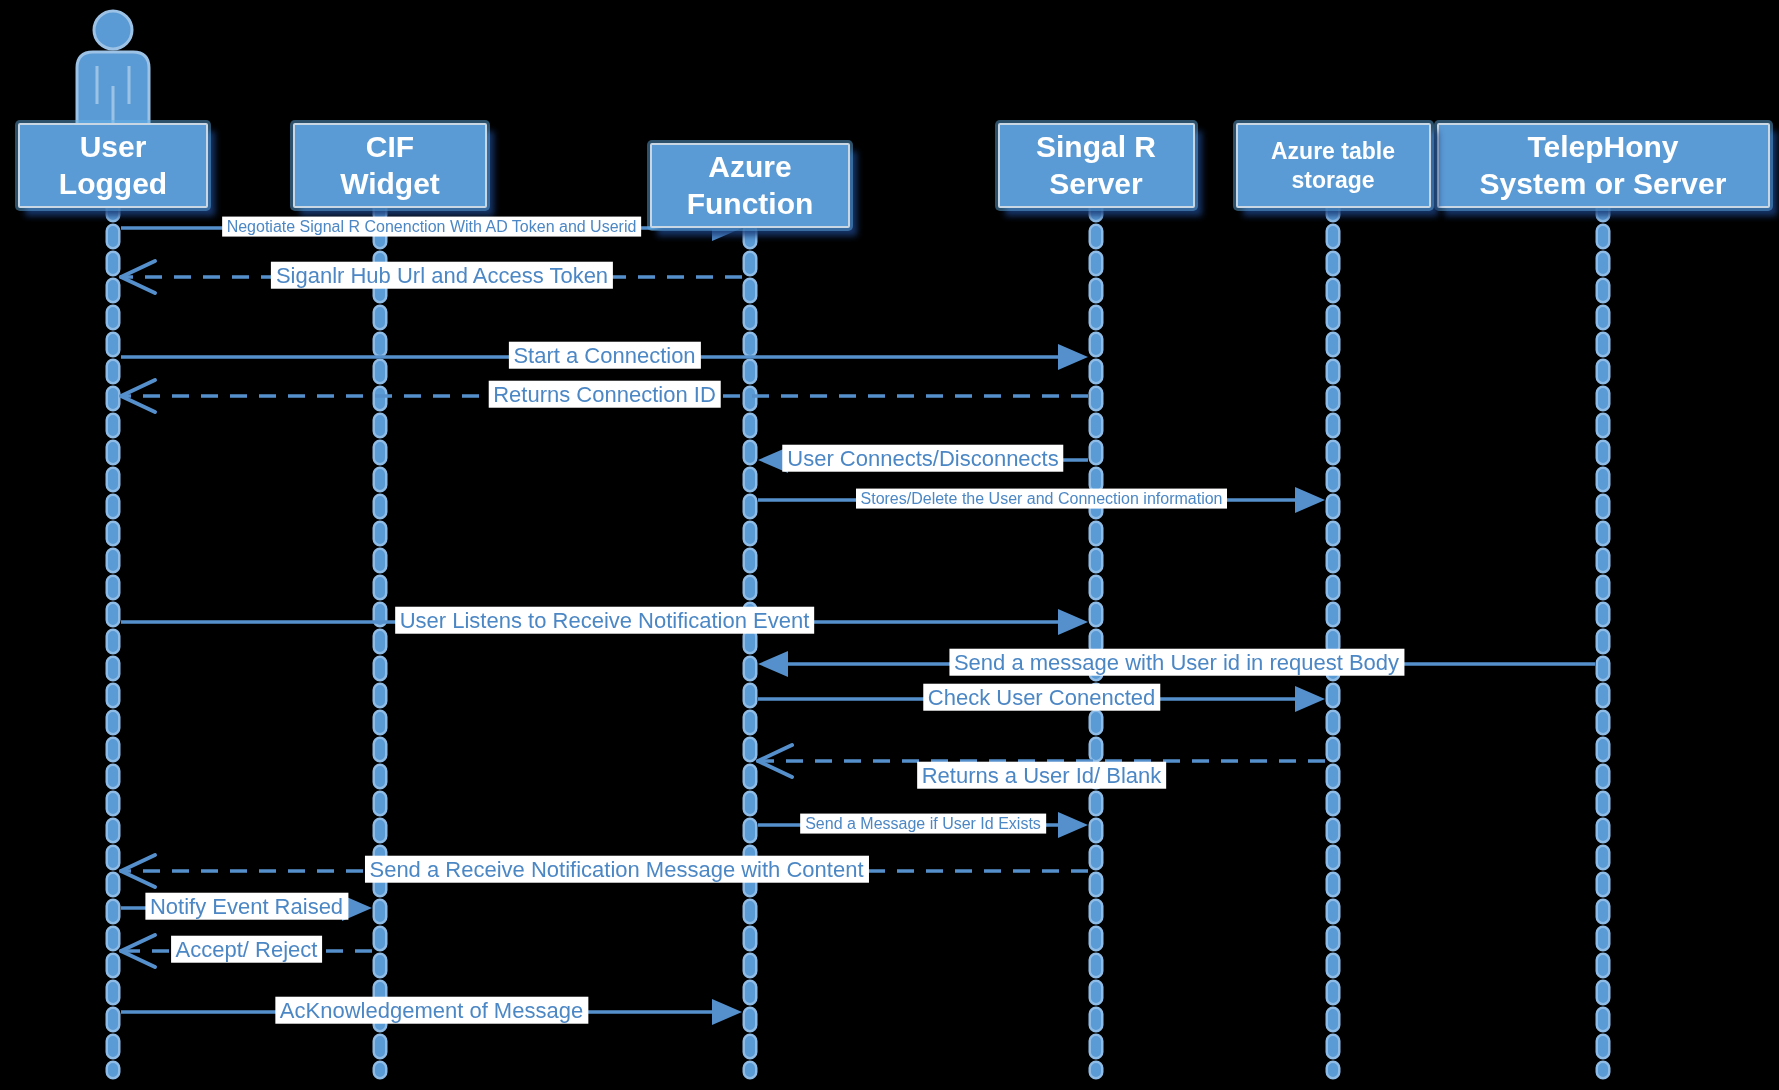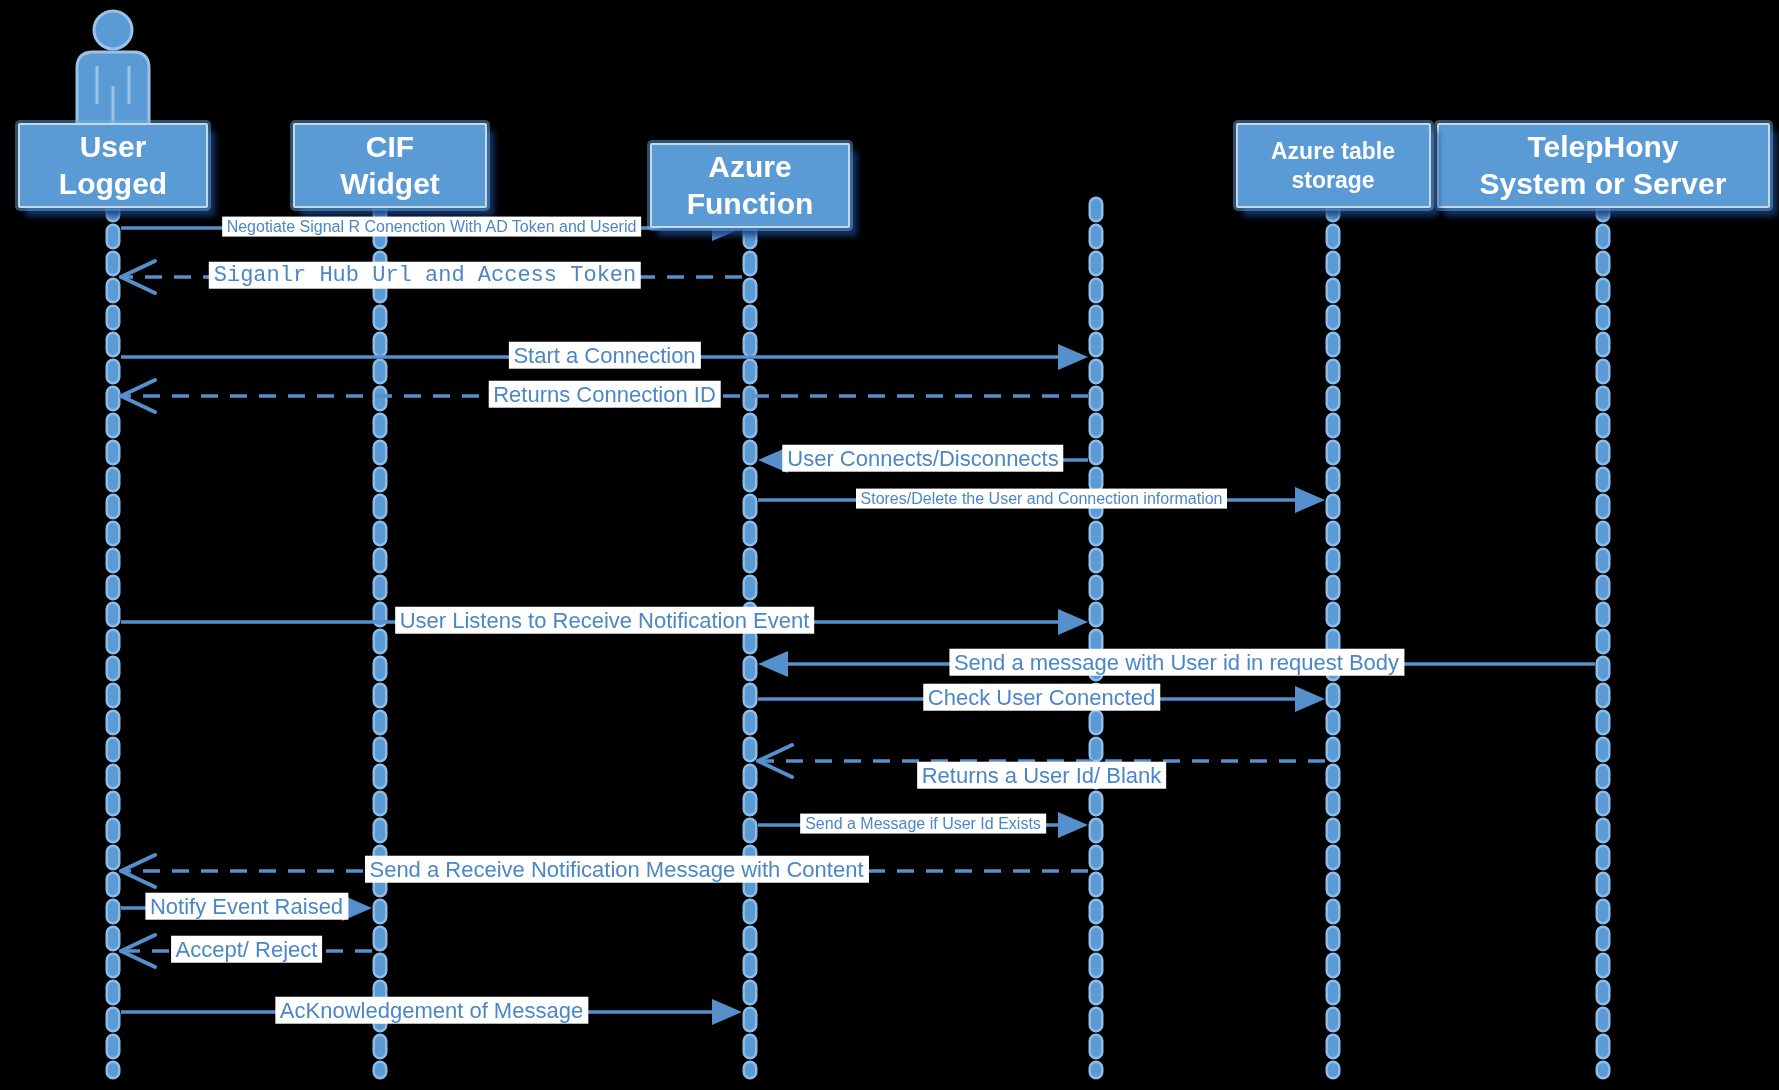--- a/index.html
+++ b/index.html
@@ -140,30 +140,34 @@
       <span>Logged</span>
     </div>
     <div class="actor-box" style="left: 283px; width: 194px; margin-left: 10px;">
       <span>CIF</span>
       <span>Widget</span>
     </div>
     <div class="actor-box" style="left: 650px; width: 200px; margin-top: 20px;">
       <span>Azure</span>
       <span>Function</span>
     </div>
+    <div class="actor-box" style="left: 997.5px; width: 197px;">
+      <span>Singal R</span>
+      <span>Server</span>
+    </div>
     <div class="actor-box" style="left: 1436.5px; width: 333px;">
       <span>TelepHony</span>
       <span>System or Server</span>
     </div>
     <div class="actor-box small-font" style="left: 1235.5px; width: 195px;">
       <span>Azure table</span>
       <span>storage</span>
     </div>
     <div class="msg-label small" style="left: 431.5px; top: 228px;">Negotiate Signal R Conenction With AD Token and Userid</div>
-    <div class="msg-label" style="left: 425px; top: 277px; font-family: Liberation Mono, monospace;">Siganlr Hub Url and Access Token</div>
+    <div class="msg-label" style="left: 442px; top: 277px;">Siganlr Hub Url and Access Token</div>
     <div class="msg-label" style="left: 604.5px; top: 357px;">Start a Connection</div>
     <div class="msg-label" style="left: 604.5px; top: 396px;">Returns Connection ID</div>
     <div class="msg-label" style="left: 923px; top: 460px;">User Connects/Disconnects</div>
     <div class="msg-label small" style="left: 1041.5px; top: 500px;">Stores/Delete the User and Connection information</div>
     <div class="msg-label" style="left: 604.5px; top: 622px;">User Listens to Receive Notification Event</div>
     <div class="msg-label" style="left: 1176.5px; top: 664px;">Send a message with User id in request Body</div>
     <div class="msg-label" style="left: 1041.5px; top: 699px;">Check User Conencted</div>
     <div class="msg-label" style="left: 1041.5px; top: 777px;">Returns a User Id/ Blank</div>
     <div class="msg-label small" style="left: 923px; top: 825px;">Send a Message if User Id Exists</div>
     <div class="msg-label" style="left: 604.5px; top: 871px; margin-left: 12px;">Send a Receive Notification Message with Content</div>

